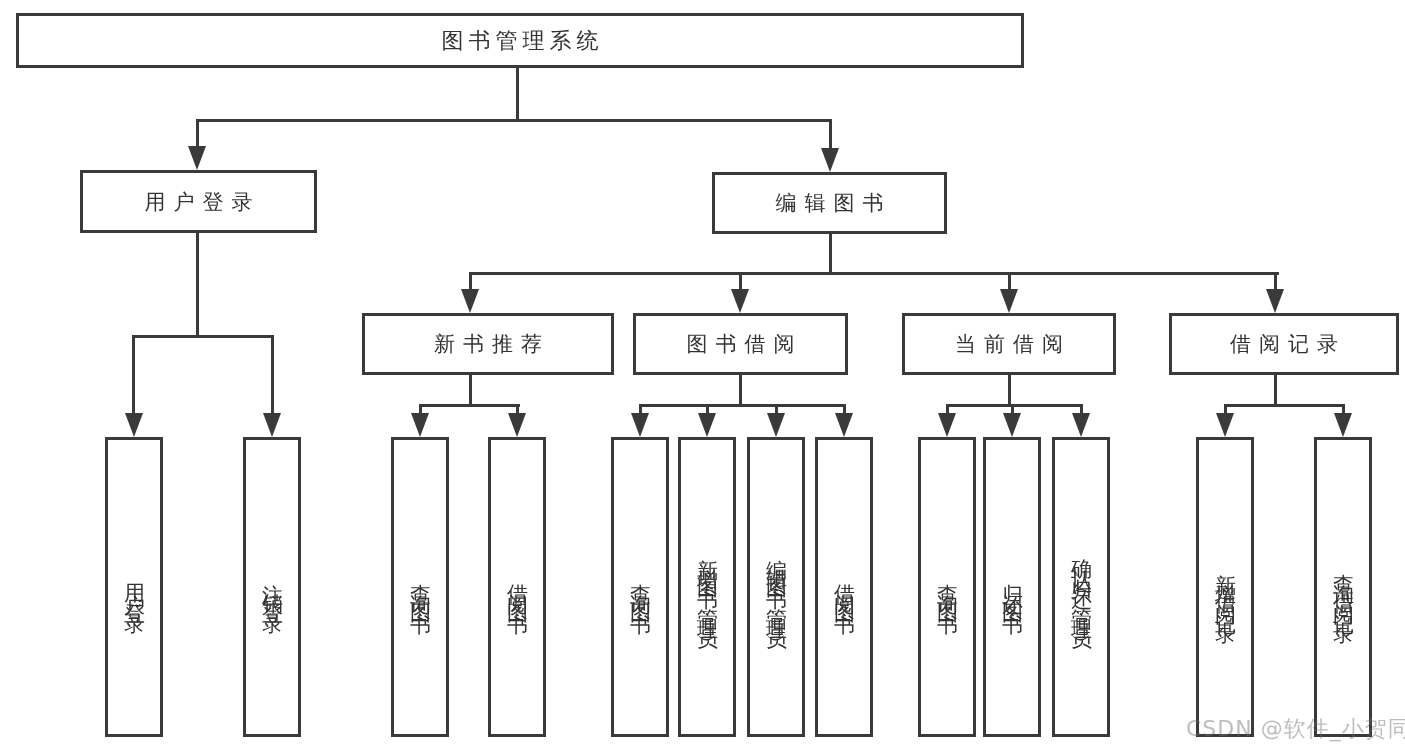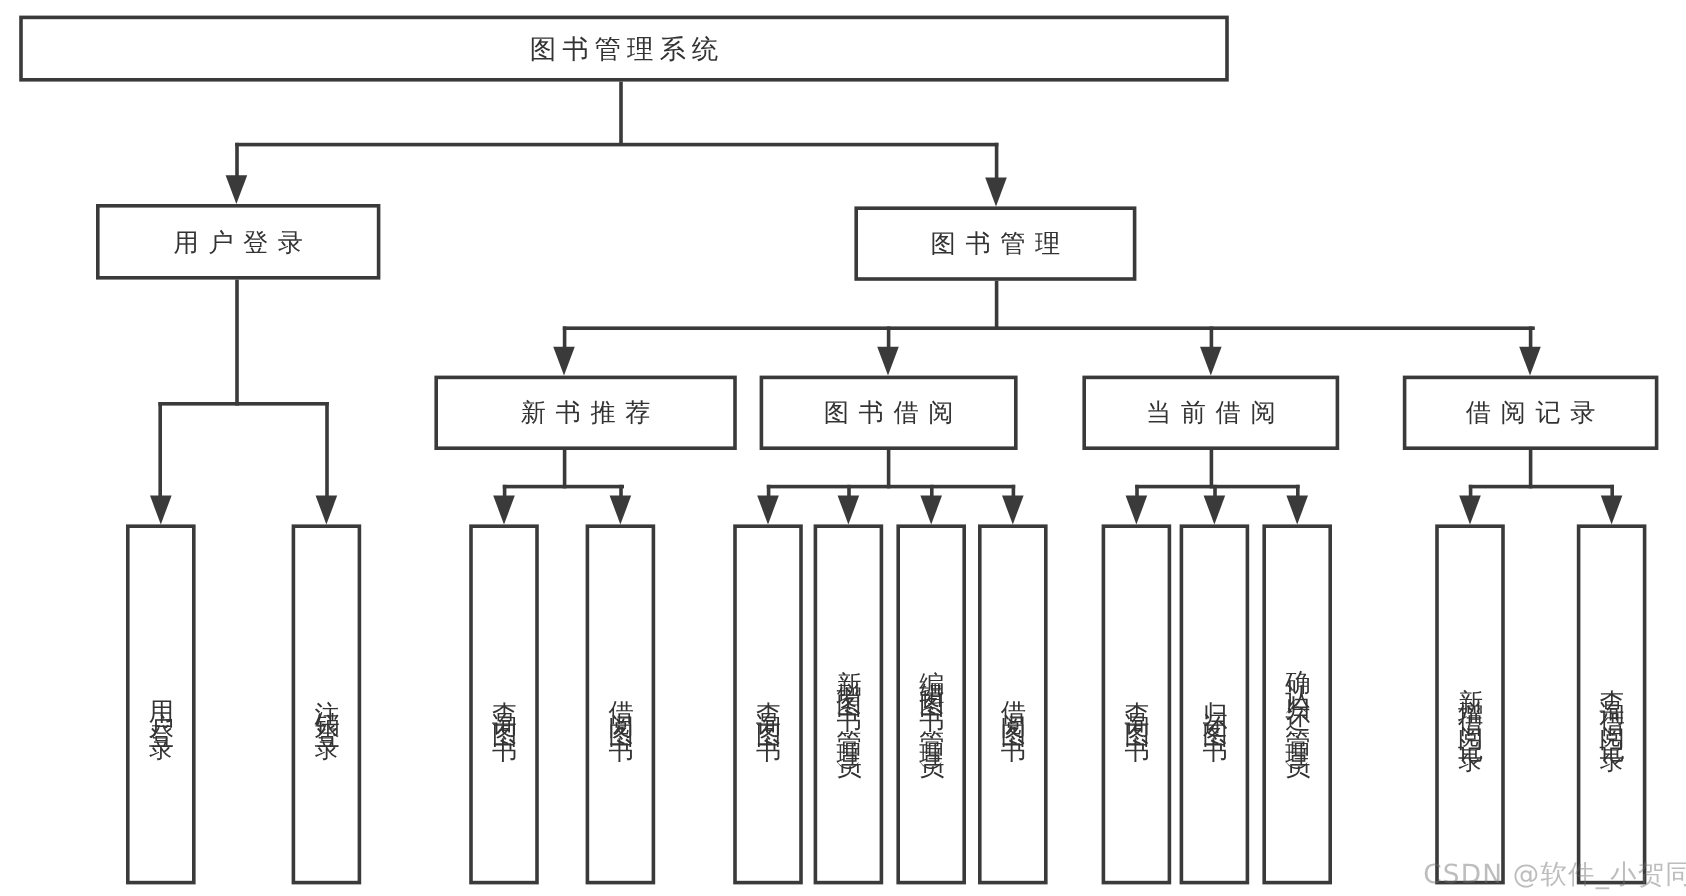--- a/index.html
+++ b/index.html
@@ -60,36 +60,36 @@
 
   <div class="node node-root" style="left:16px; top:13px; width:1008px; height:55px;">
     <span>图书管理系统</span>
   </div>
 
   <div class="node node-h" style="left:80px; top:170px; width:237px; height:63px;">
     <span>用户登录</span>
   </div>
 
   <div class="node node-h" style="left:712px; top:172px; width:235px; height:62px;">
-    <span>图书管理</span>
+    <span>编辑图书</span>
   </div>
 
   <div class="node node-h" style="left:362px; top:313px; width:252px; height:62px;">
     <span>新书推荐</span>
   </div>
 
   <div class="node node-h" style="left:902px; top:313px; width:214px; height:62px;">
     <span>当前借阅</span>
   </div>
 
   <div class="node node-h" style="left:633px; top:313px; width:215px; height:62px;">
     <span>图书借阅</span>
   </div>
 
-  <div class="node node-h" style="left:1169px; top:313px; width:213px; height:62px;">
+  <div class="node node-h" style="left:1169px; top:313px; width:230px; height:62px;">
     <span>借阅记录</span>
   </div>
 
   <div class="node leaf" style="left:105px; top:437px; width:58px; height:300px;">
     <span>用户登录</span>
   </div>
   <div class="node leaf" style="left:243px; top:437px; width:58px; height:300px;">
     <span>注销登录</span>
   </div>
 

